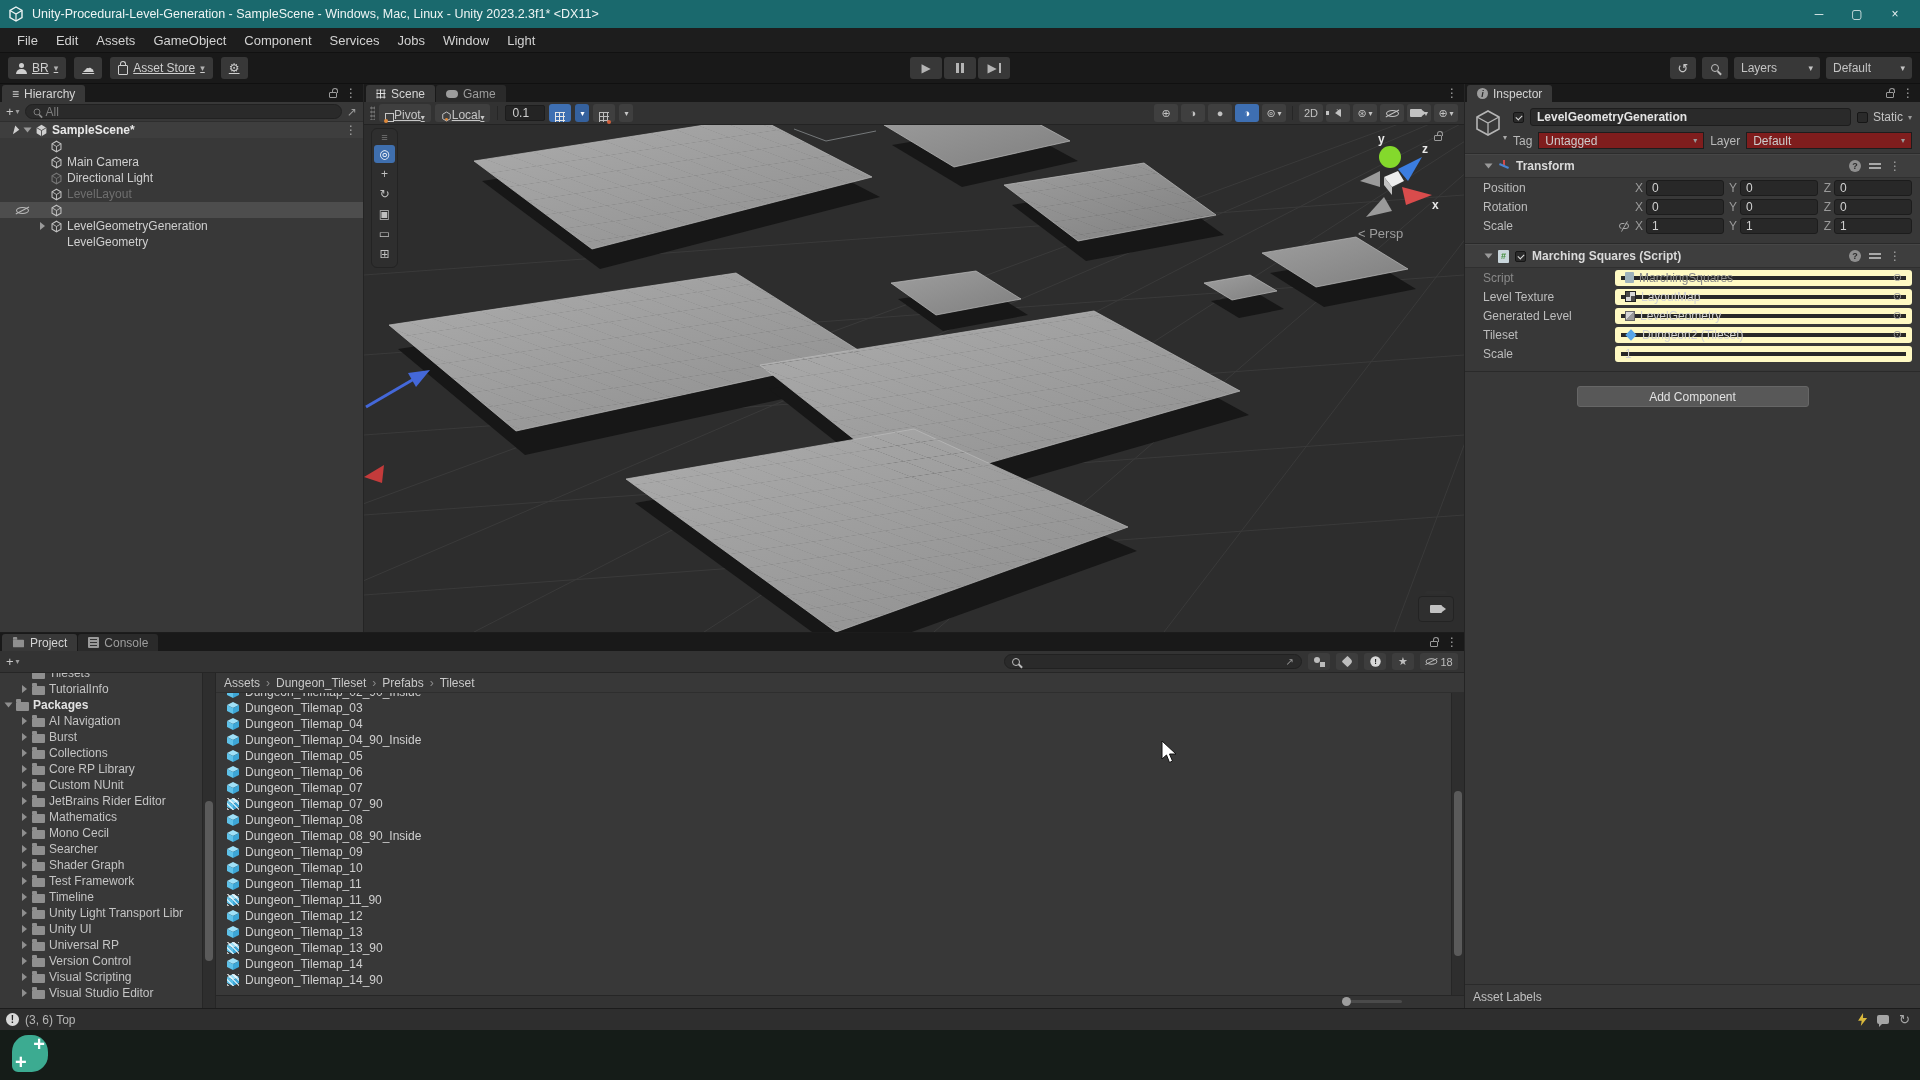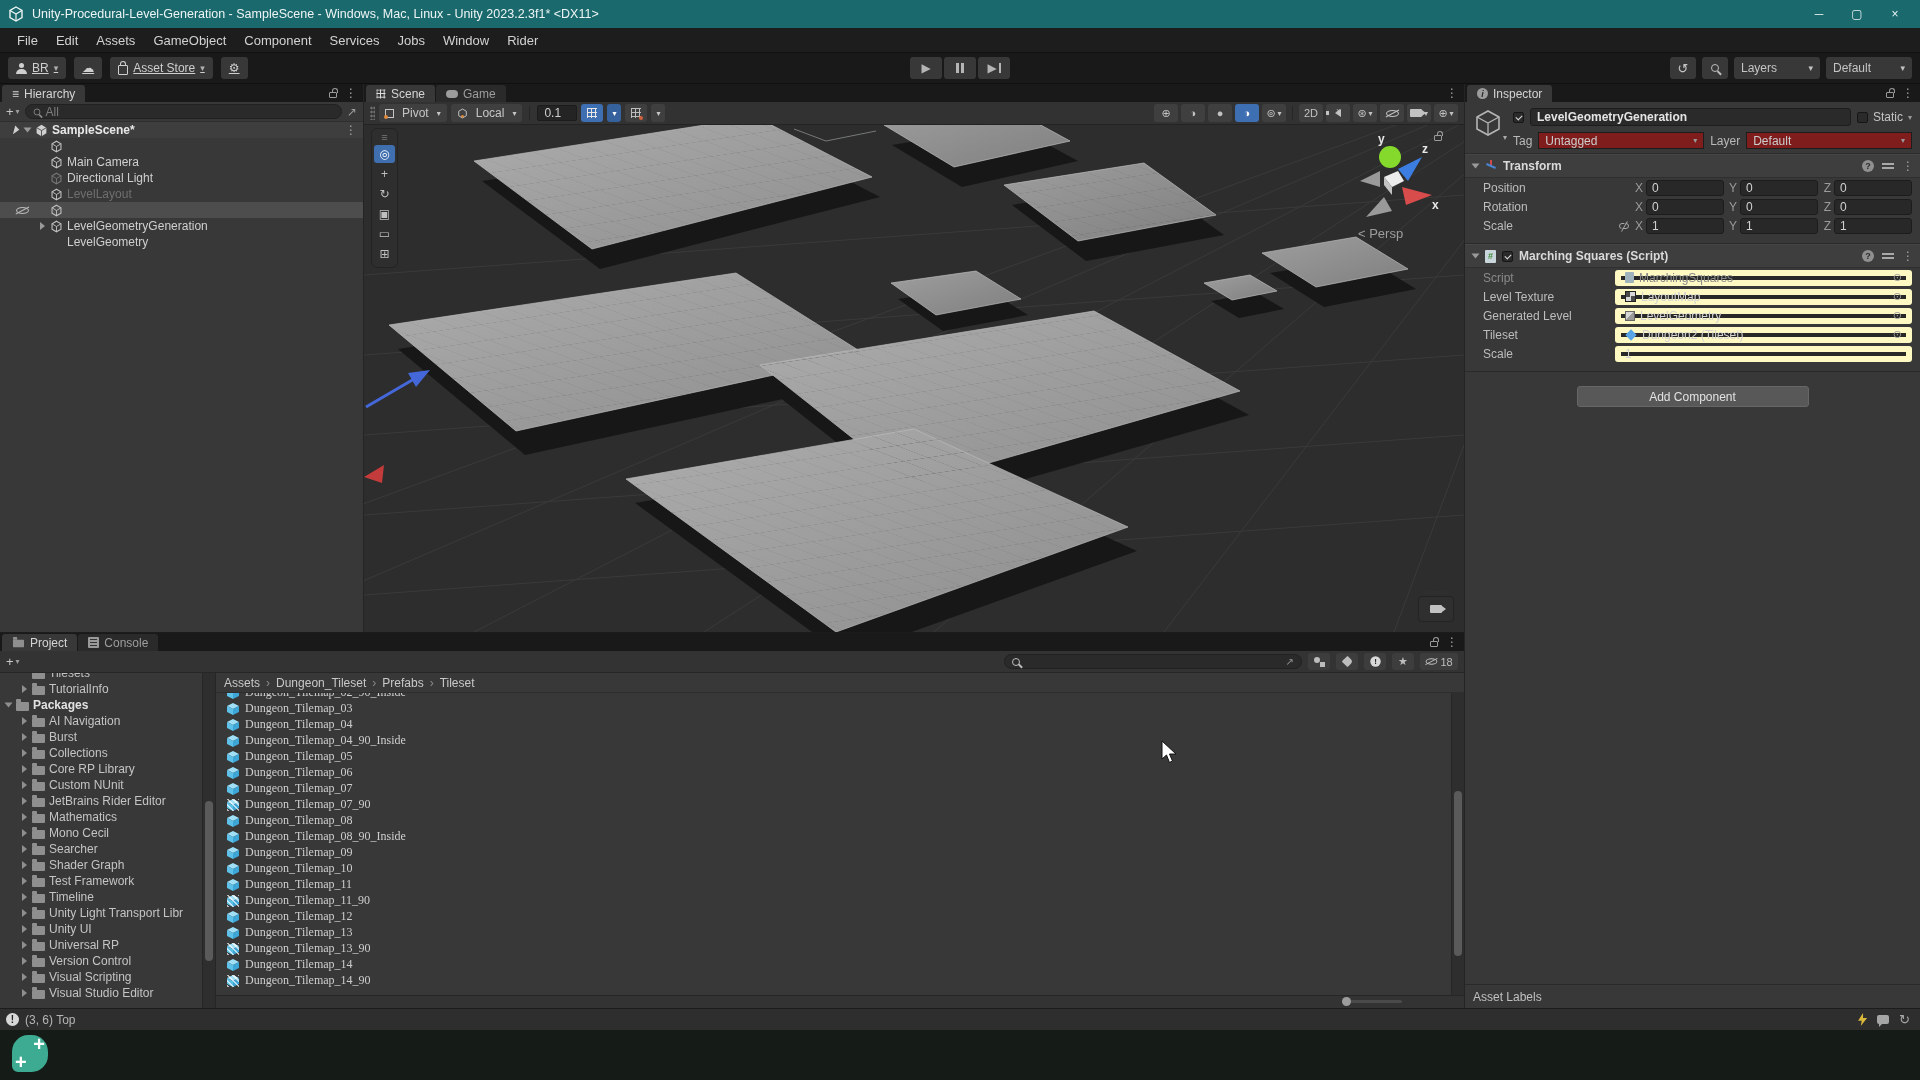--- a/index.html
+++ b/index.html
@@ -81,21 +81,21 @@
   .eye-slash::after { content:""; position:absolute; left:-1px; top:4px; width:15px; height:1.4px; background:#b9b9b9; transform:rotate(-28deg); }
   .h-label { color:#cfcfcf;margin-top:32px; }
   .h-row.disabled .h-label { color:#6f6f6f; }
   .h-row.disabled svg { opacity:.45; }
   .h-row.selected { background:#4d4d4d; }
 
   
   .scene-pane { flex:1; display:flex; flex-direction:column; background:#383838; }
   .scene-toolbar { height:23px; background:#323232; border-bottom:1px solid #232323; display:flex; align-items:center; gap:4px; padding:0 6px; }
   .grip-dots { width:5px; height:14px; background-image:radial-gradient(#6e6e6e 1px, transparent 1.2px); background-size:3px 4px; }
-  .st-btn { height:18px; background:#3f3f3f; border-radius:3px; display:flex; align-items:center; gap:8px; padding:0 6px; color:#c6c6c6; }
+  .st-btn { height:18px; background:#3f3f3f; border-radius:3px; display:flex; align-items:flex-end; gap:0; padding:0 6px; color:#c6c6c6;text-decoration:underline; }
   .st-btn .caret { font-size:8px; }
   .st-btn.blue { background:#3e6fb2; color:#fff; }
   .st-caret { width:14px; height:18px; background:#3f3f3f; border-radius:3px; display:flex; align-items:center; justify-content:center; font-size:8px; color:#c6c6c6; }
   .st-caret.blue { background:#35619d; color:#fff; }
   .st-sep { width:1px; height:14px; background:#262626; margin:0 3px; }
   .st-field { width:40px; height:16px; background:#242424; border:1px solid #1c1c1c; border-radius:2px; display:flex; align-items:center; padding-left:6px; color:#cfcfcf; }
   .pivot-ic { width:9px; height:9px; border:1.2px solid #c6c6c6; position:relative; }
   .pivot-ic::after { content:""; position:absolute; left:-2px; bottom:-2px; width:4px; height:4px; border-radius:50%; background:#e08a3c; }
   .grid-ic { width:10px; height:10px; background-image:linear-gradient(#e6e6e6 1px, transparent 1px),linear-gradient(90deg,#e6e6e6 1px, transparent 1px); background-size:4px 4px; }
   .grid-ic.dim { background-image:linear-gradient(#bdbdbd 1px, transparent 1px),linear-gradient(90deg,#bdbdbd 1px, transparent 1px); position:relative; }
@@ -135,21 +135,21 @@
   .check.on::after { content:""; position:absolute; left:2px; top:2px; width:5px; height:3px; border-left:1.6px solid #dcdcdc; border-bottom:1.6px solid #dcdcdc; transform:rotate(-45deg); }
   .name-field { flex:1; height:18px; background:#2a2a2a; border:1px solid #1d1d1d; border-radius:3px; display:flex; align-items:center; padding:0 6px; color:#e4e4e4; font-weight:bold; }
   .static-grp { display:flex; align-items:center; gap:5px; color:#c4c4c4; }
   .static-grp .caret { font-size:8px; color:#9a9a9a; }
   .row2 { display:flex; align-items:center; gap:6px; margin-top:6px; }
   .prop-mini-label { color:#b9b9b9; }
   .dropdown { flex:1; height:17px; background:#7f1d1d; border:1px solid #1d1d1d; border-radius:0; display:flex; align-items:center; padding:0 6px; color:#cccccc; }
   .dropdown .caret { margin-left:auto; font-size:8px; color:#9a9a9a; }
 
   .component { border-bottom:1px solid #2a2a2a; padding-bottom:8px; }
-  .comp-header { height:24px; background:#3e3e3e; border-top:1px solid #464646; border-bottom:1px solid #2f2f2f; display:flex; align-items:center; gap:6px; padding:0 6px; }
+  .comp-header { height:24px; background:#3e3e3e; border-top:1px solid #464646; border-bottom:1px solid #2f2f2f; display:flex; align-items:center; gap:6px; padding:0 19px; }
   .comp-title { font-weight:bold; color:#dadada; flex:1; }
   .comp-right { display:flex; align-items:center; gap:8px; color:#a8a8a8; }
   .help-circ { width:12px; height:12px; border-radius:50%; background:#8f8f8f; color:#2b2b2b; font-size:9px; font-weight:bold; display:flex; align-items:center; justify-content:center; }
   .preset-ic { width:12px; height:10px; position:relative; }
   .preset-ic::before, .preset-ic::after { content:""; position:absolute; left:0; right:0; height:1.6px; background:#a8a8a8; }
   .preset-ic::before { top:2px; } .preset-ic::after { bottom:2px; }
   .axis-ic { width:12px; height:12px; position:relative; }
   .axis-ic::before { content:""; position:absolute; left:5px; top:0; width:2px; height:7px; background:#d14a4a; }
   .axis-ic::after { content:""; position:absolute; left:1px; top:5px; width:10px; height:2px; background:#4a84d1; transform:rotate(24deg); }
   .script-ic { width:11px; height:13px; background:#c9d6dc; border-radius:1px; color:#3d8b37; font-size:9px; font-weight:bold; text-align:center; line-height:13px; }
@@ -204,21 +204,21 @@
   .t-label { color:#c4c4c4; white-space:nowrap; }
   .tree-scroll { width:13px; background:#2e2e2e; border-left:1px solid #262626; position:relative; }
   .scroll-thumb { position:absolute; left:2px; right:2px; border-radius:4px; background:#5a5a5a; }
   .proj-main { flex:1; display:flex; flex-direction:column; border-left:1px solid #262626; overflow:hidden; }
   .crumbs { height:20px; display:flex; align-items:center; padding:0 8px; gap:6px; border-bottom:1px solid #2e2e2e; }
   .crumb { display:flex; align-items:center; gap:6px; color:#c8c8c8; }
   .crumb-sep { color:#8a8a8a; }
   .crumb:last-child .crumb-sep { display:none; }
   .file-zone { flex:1; display:flex; overflow:hidden; }
   .file-list { flex:1; overflow:hidden; }
-  .f-row { height:16px; display:flex; align-items:flex-end; gap:5px; padding-left:10px;font-family:Liberation Serif, serif; }
+  .f-row { height:16px; display:flex; align-items:center; gap:5px; padding-left:10px; }
   .f-row.cut { margin-top:-9px; }
   .f-label { color:#cfcfcf; white-space:nowrap; }
   .prefab-ic { position:relative; width:14px; height:14px; flex:none; }
   .f-row.variant .prefab-ic::after { content:""; position:absolute; inset:1px; background:repeating-linear-gradient(45deg, rgba(255,255,255,.65) 0 1.5px, transparent 1.5px 4px); }
   .list-scroll { width:13px; background:#2e2e2e; border-left:1px solid #262626; position:relative; }
   .proj-bottombar { height:13px; background:#333333; border-top:1px solid #262626; position:relative; }
   .size-slider { position:absolute; right:62px; top:4px; width:60px; height:3px; border-radius:2px; background:#4a4a4a; }
   .size-slider .knob { position:absolute; left:0; top:-3px; width:9px; height:9px; border-radius:50%; background:#9d9d9d; }
 
   
@@ -256,21 +256,21 @@
 <div class="menubar">
 
 <span class="menu-item">File</span>
     <span class="menu-item">Edit</span>
     <span class="menu-item">Assets</span>
     <span class="menu-item">GameObject</span>
     <span class="menu-item">Component</span>
     <span class="menu-item">Services</span>
     <span class="menu-item">Jobs</span>
     <span class="menu-item">Window</span>
-    <span class="menu-item">Rider</span>
+    <span class="menu-item">Light</span>
   </div>
 
 <div class="maintoolbar">
   <div class="tb-left">
     <button class="tb-btn">
       <span class="person-ic"></span>
       <span>BR</span>
       <span class="caret">▾</span>
     </button>
     <button class="tb-btn">

